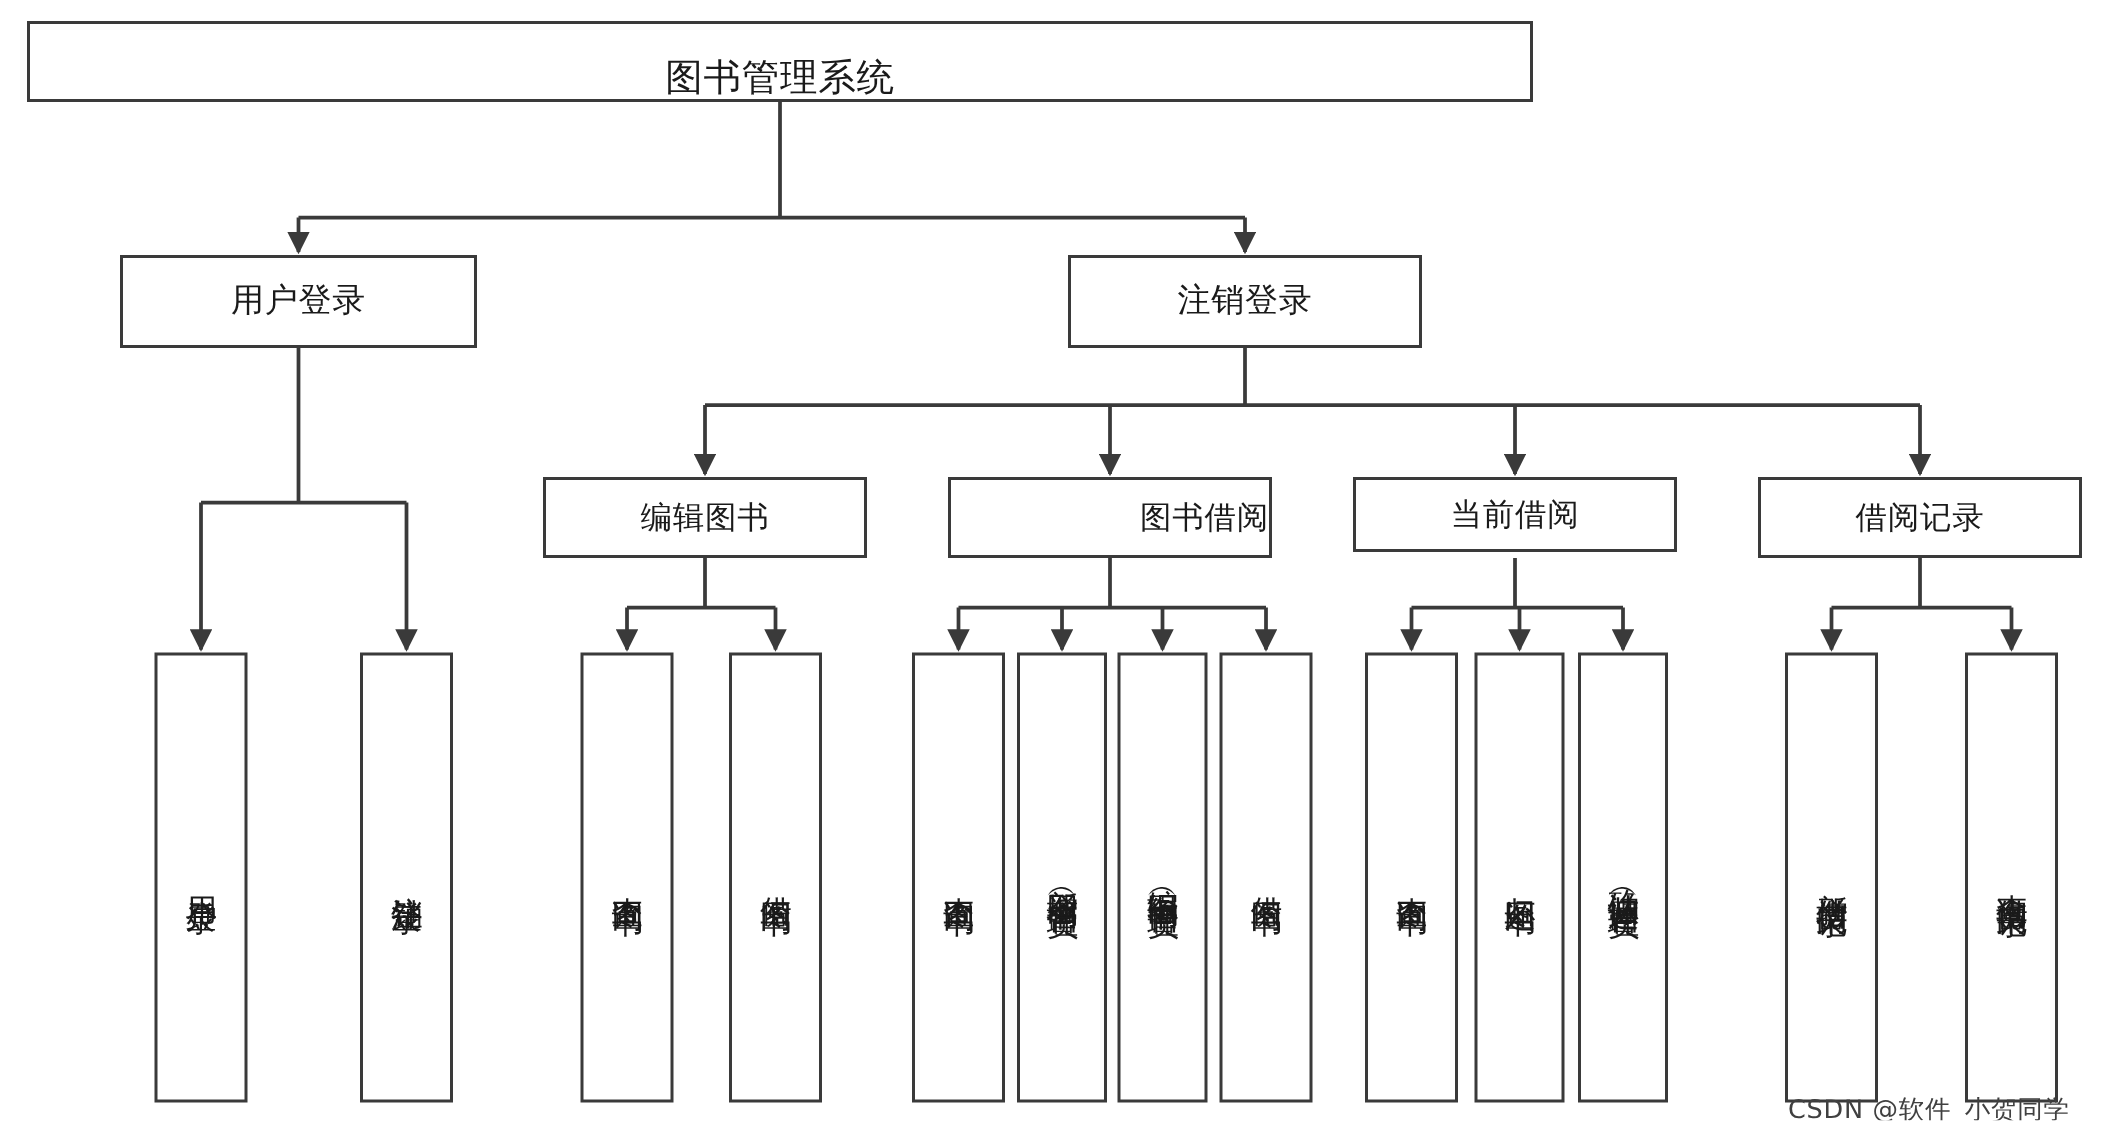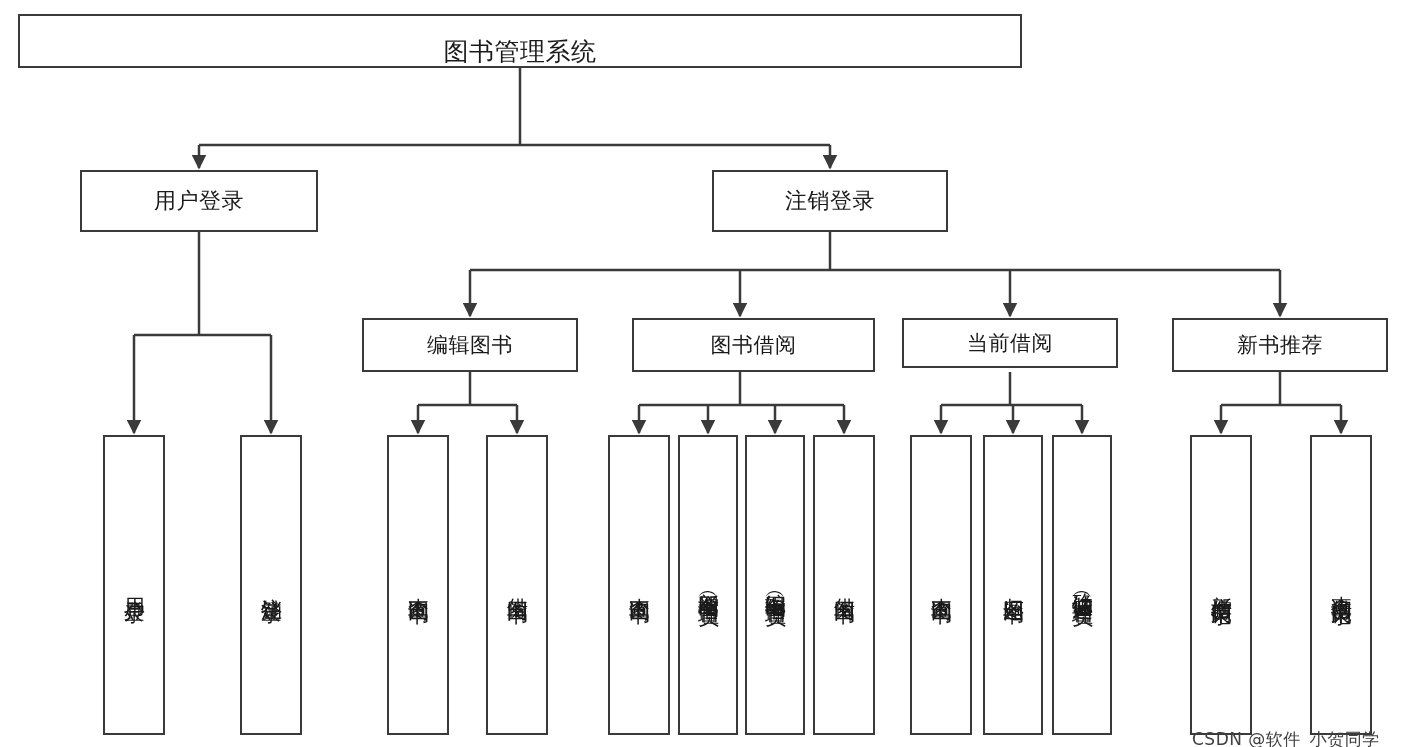--- a/index.html
+++ b/index.html
@@ -118,28 +118,28 @@
       </div>
       <div class="node horiz lvl1" style="left: 80px; top: 170px; width: 238px; height: 62px;">
         <span class="node-label">用户登录</span>
       </div>
       <div class="node horiz lvl1" style="left: 712px; top: 170px; width: 236px; height: 62px;">
         <span class="node-label">注销登录</span>
       </div>
       <div class="node horiz lvl2" style="left: 362px; top: 318px; width: 216px; height: 54px;">
         <span class="node-label">编辑图书</span>
       </div>
-      <div class="node horiz lvl2" style="left: 632px; top: 318px; width: 243px; height: 54px;">
+      <div class="node horiz lvl2" style="left: 632px; top: 318px; width: 216px; height: 54px; justify-content: flex-end;">
         <span class="node-label">图书借阅</span>
       </div>
       <div class="node horiz lvl2" style="left: 902px; top: 318px; width: 216px; height: 50px;">
         <span class="node-label">当前借阅</span>
       </div>
       <div class="node horiz lvl2" style="left: 1172px; top: 318px; width: 216px; height: 54px;">
-        <span class="node-label">新书推荐</span>
+        <span class="node-label">借阅记录</span>
       </div>
       <div class="node vert lvl3" style="left: 103px; top: 435px; width: 62px; height: 300px;">
         <span class="node-label">用户登录</span>
       </div>
       <div class="node vert lvl3" style="left: 240px; top: 435px; width: 62px; height: 300px;">
         <span class="node-label">注销登录</span>
       </div>
       <div class="node vert lvl3" style="left: 387px; top: 435px; width: 62px; height: 300px;">
         <span class="node-label">查询图书</span>
       </div>

